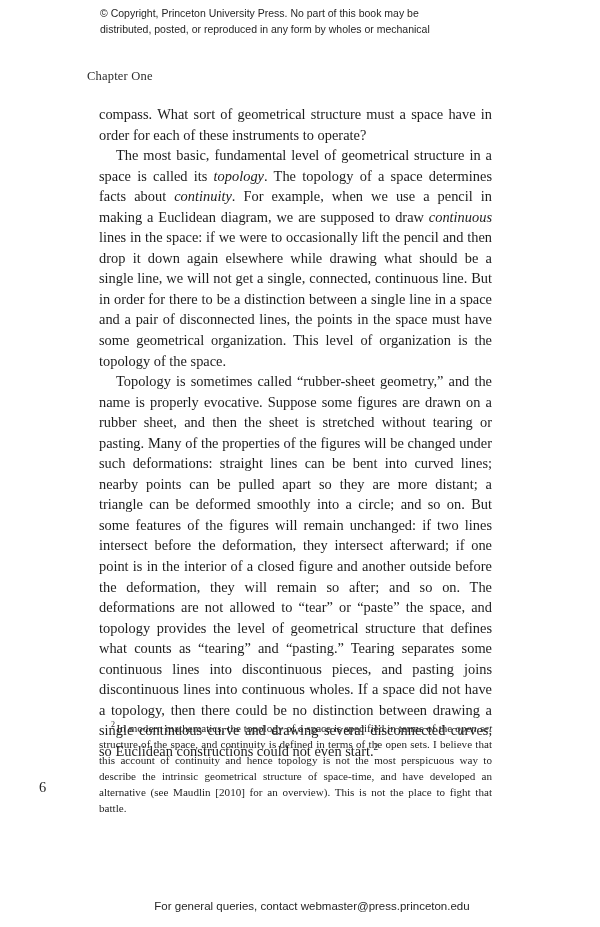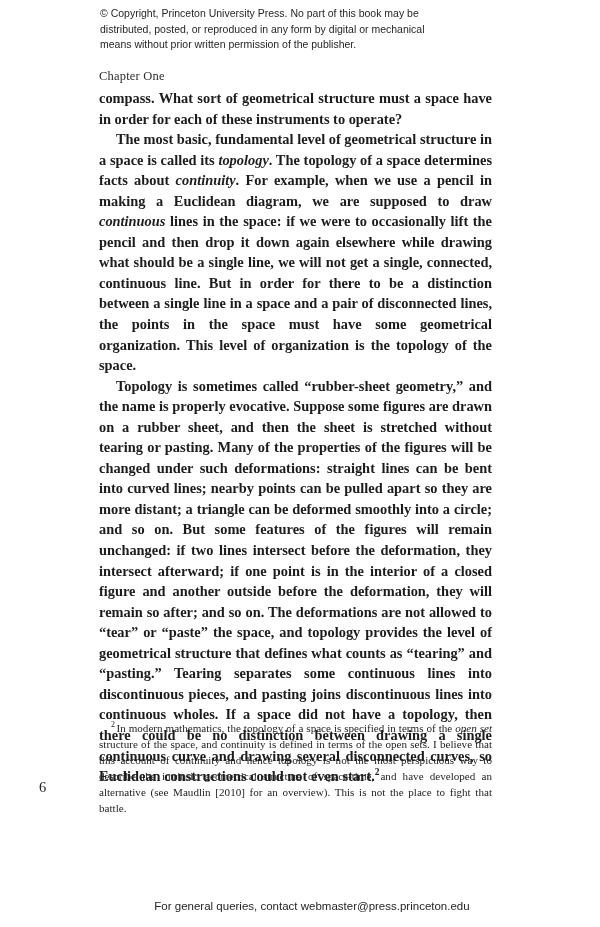--- a/index.html
+++ b/index.html
@@ -26,34 +26,33 @@
     font-family: "Liberation Sans", "DejaVu Sans", sans-serif;
     font-size: 10.5px;
     line-height: 15.5px;
     text-align: left;
     color: #262626;
   }
 
   
   .running-head {
     position: absolute;
-    left: 99px;
+    left: 87px;
     top: 69px;
     font-size: 12.5px;
     letter-spacing: 0.2px;
     color: #2b2b2b;
   }
 
   
   .textblock {
     position: absolute;
     left: 99px;
-    top: 88px;
+    top: 104px;
     width: 393px;
-    font-weight: bold;
   }
   .textblock p {
     margin: 0;
     font-size: 14.4px;
     line-height: 20.55px;
     text-align: justify;
     text-justify: inter-word;
     -webkit-hyphens: manual;
     hyphens: manual;
     color: #1c1c1c;
@@ -116,22 +115,21 @@
     padding-left: 12px;
   }
 </style>
 </head>
 <body>
 
 <div class="page">
 
   <div class="copyright">
     <div>© Copyright, Princeton University Press. No part of this book may be</div>
-    <div>distributed, posted, or reproduced in any form by digital or mechanical</div>
-    <div>means without prior written permission of the publisher.</div>
+    <div>distributed, posted, or reproduced in any form by wholes or mechanical</div>
   </div>
 
   <div class="running-head">Chapter One</div>
 
   <div class="textblock">
 
     <p>compass. What sort of geometrical structure must a space have in order for each of these instruments to operate?</p>
 
     <p class="indent"><span>The most basic, fundamental level of geometrical structure in a space is called its </span><i>topology</i><span>. The topology of a space determines facts about </span><i>continuity</i><span>. For example, when we use a pencil in making a Euclidean diagram, we are supposed to draw </span><i>continuous</i><span> lines in the space: if we were to occasionally lift the pencil and then drop it down again elsewhere while drawing what should be a single line, we will not get a single, connected, continuous line. But in order for there to be a distinction between a single line in a space and a pair of disconnected lines, the points in the space must have some geometrical organization. This level of organization is the topology of the space.</span></p>
 

